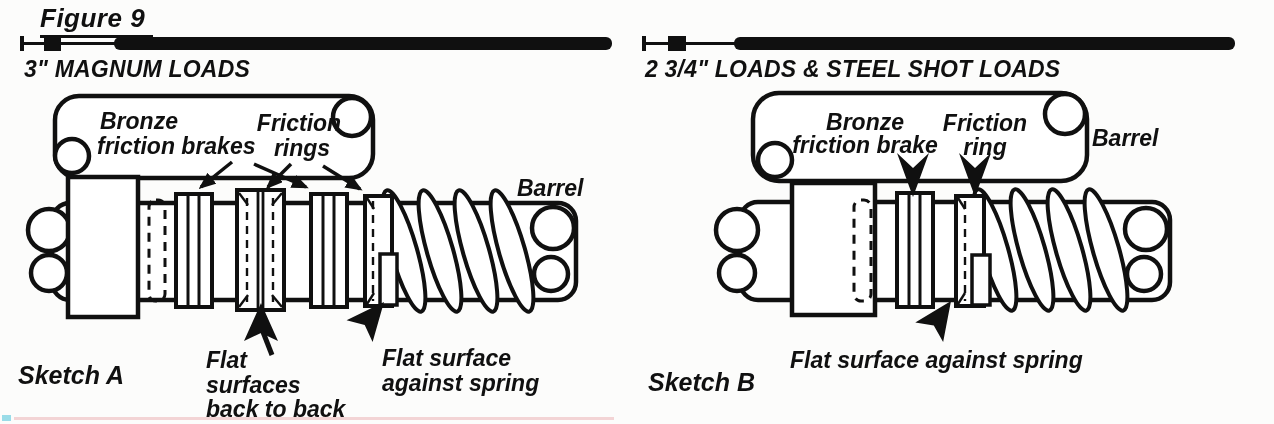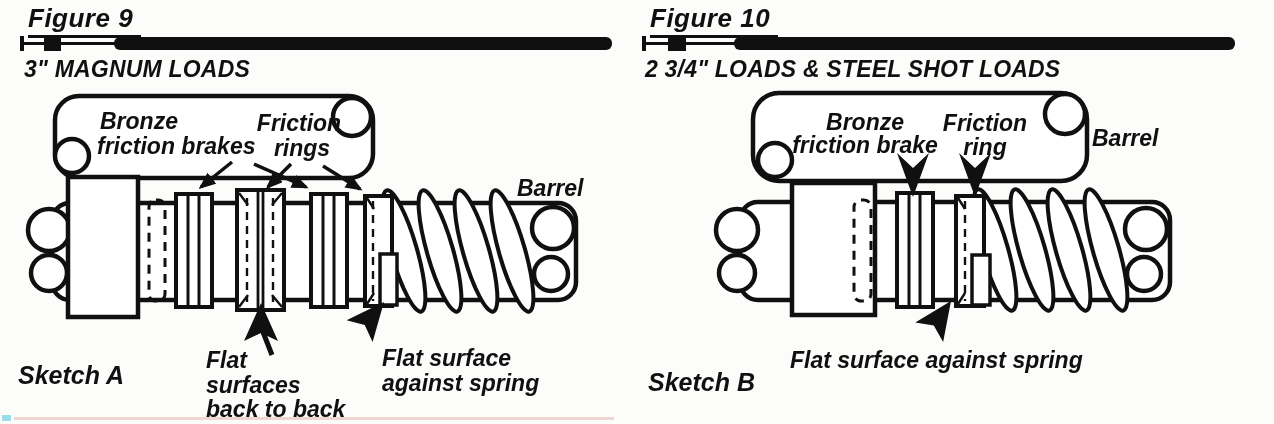--- a/index.html
+++ b/index.html
@@ -16,30 +16,29 @@
   svg text{font:italic bold 23px "Liberation Sans",sans-serif;fill:#101010;}
   svg text.lg{font-size:25px;}
   .ink{stroke:#101010;}
   .artifact{position:absolute;pointer-events:none;}
 </style>
 </head>
 <body>
 
 <div id="page">
 
-  <div class="fig-title" style="left:28px;top:3px;">Figure 9</div>
+  <div class="fig-title" style="left:40px;top:3px;">Figure 9</div>
   <div class="rule" style="left:20px;top:36px;width:592px;">
     <span class="tick"></span>
     <span class="hline" style="left:2px;width:96px;"></span>
     <span class="sq" style="left:24px;"></span>
     <span class="bar" style="left:94px;width:498px;"></span>
   </div>
   <div class="fig-sub" style="left:24px;top:56px;">3" MAGNUM LOADS</div>
 
-  <div class="fig-title" style="left:650px;top:3px;">Figure 10</div>
   <div class="rule" style="left:642px;top:36px;width:594px;">
     <span class="tick"></span>
     <span class="hline" style="left:2px;width:96px;"></span>
     <span class="sq" style="left:26px;width:18px;"></span>
     <span class="bar" style="left:92px;width:501px;"></span>
   </div>
   <div class="fig-sub" style="left:645px;top:56px;">2 3/4" LOADS &amp; STEEL SHOT LOADS</div>
 
   <svg style="position:absolute;left:0;top:84px;" width="640" height="340" viewBox="0 0 640 340">
     <defs>

